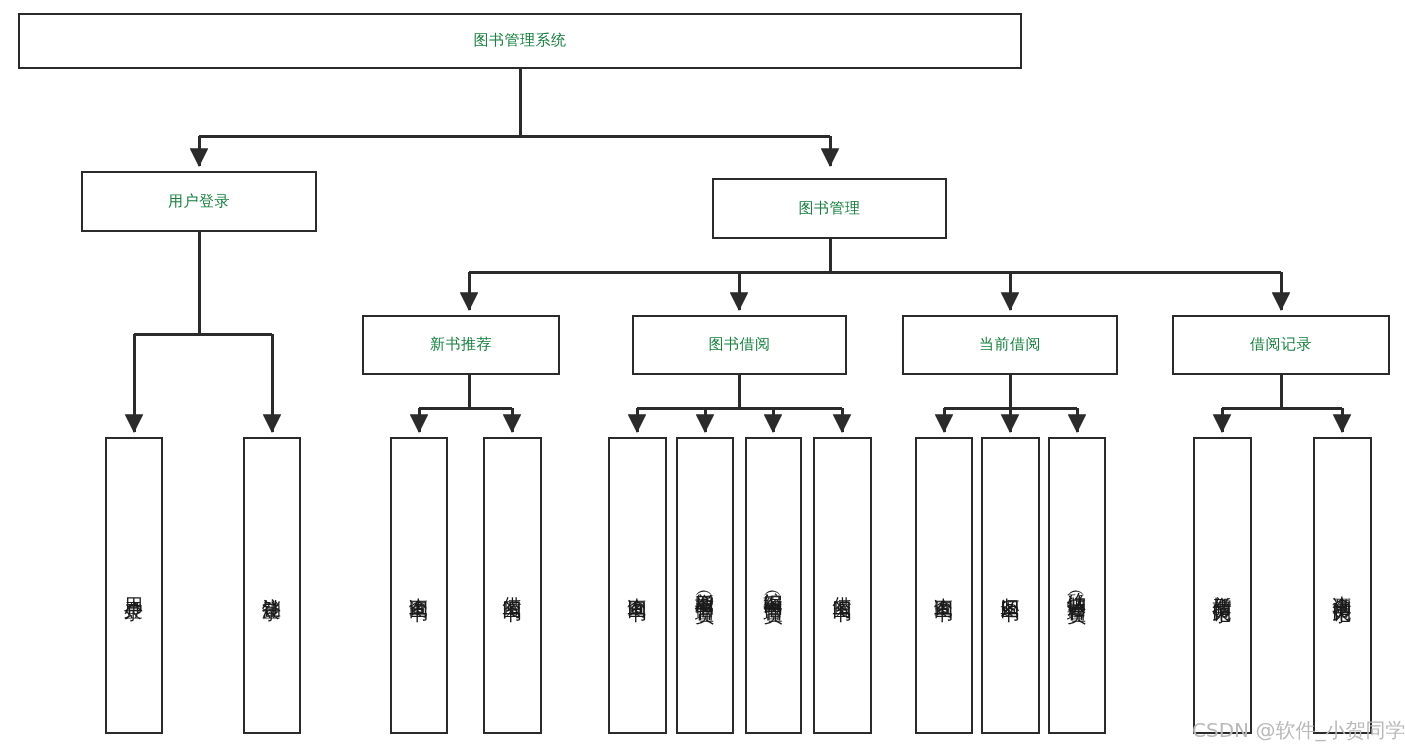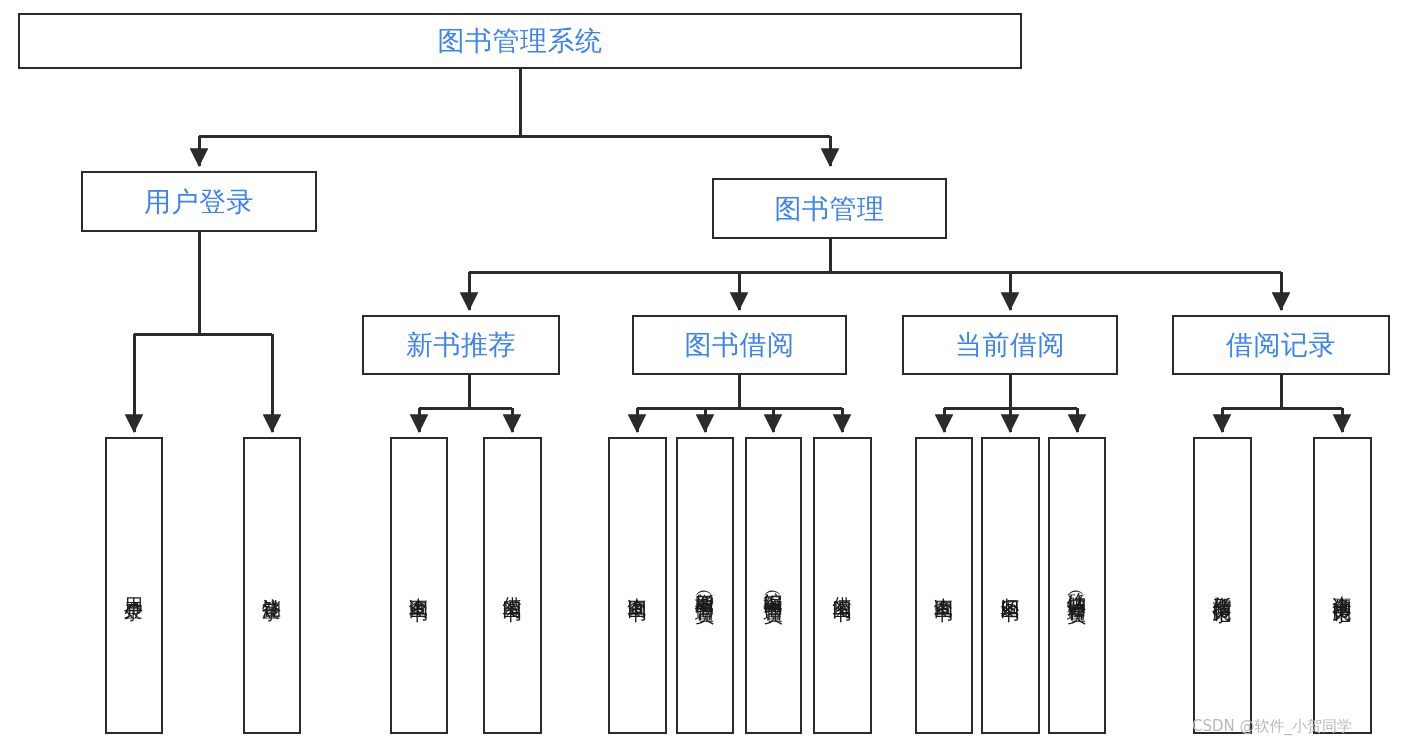--- a/index.html
+++ b/index.html
@@ -30,38 +30,38 @@
     position: absolute;
     box-sizing: border-box;
     background: #ffffff;
     border: 2px solid #2b2b2b;
     display: flex;
     align-items: center;
     justify-content: center;
     overflow: hidden;
   }
   .node-label-h {
-    font-size: 27px;
-    color: #3b82f6;
+    font-size: 15px;
+    color: #15803d;
     line-height: 1.15;
     letter-spacing: 0.5px;
     white-space: nowrap;
   }
   .node-label-v {
     font-size: 19px;
     color: #1a1a1a;
     writing-mode: vertical-rl;
     text-orientation: upright;
     letter-spacing: 2px;
     line-height: 1.1;
     white-space: nowrap;
   }
   .watermark {
     position: absolute;
-    font-size: 15px;
+    font-size: 20px;
     color: #b9b9b9;
     white-space: nowrap;
     pointer-events: none;
   }
 </style>
 </head>
 <body>
 
 <div id="diagram-root">
 

